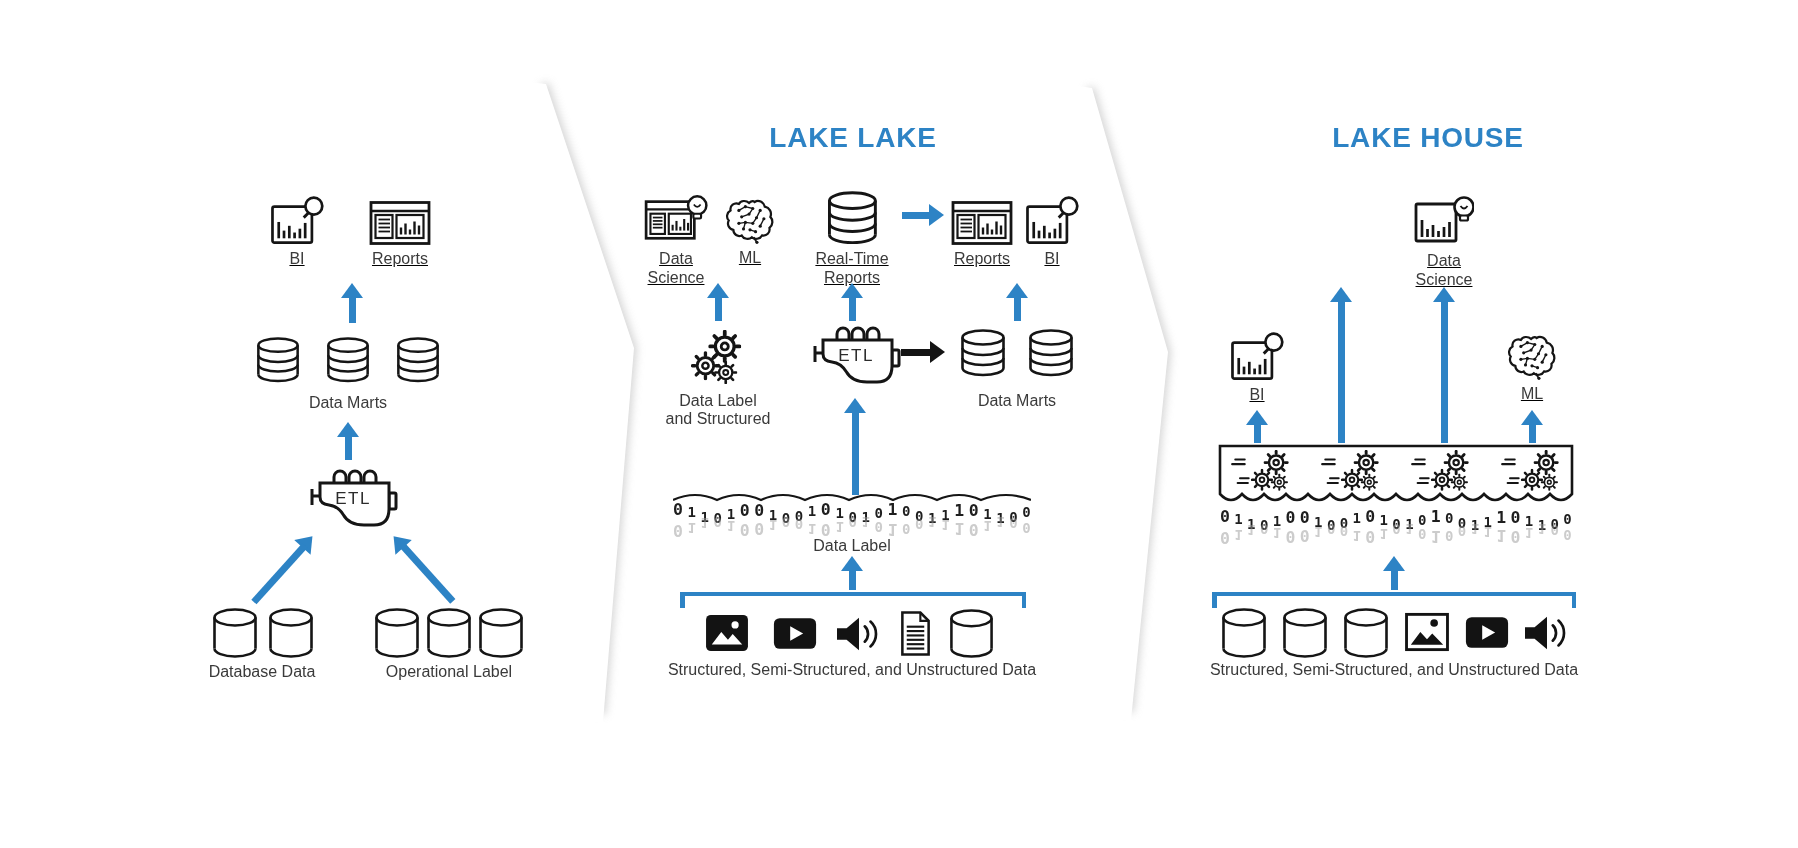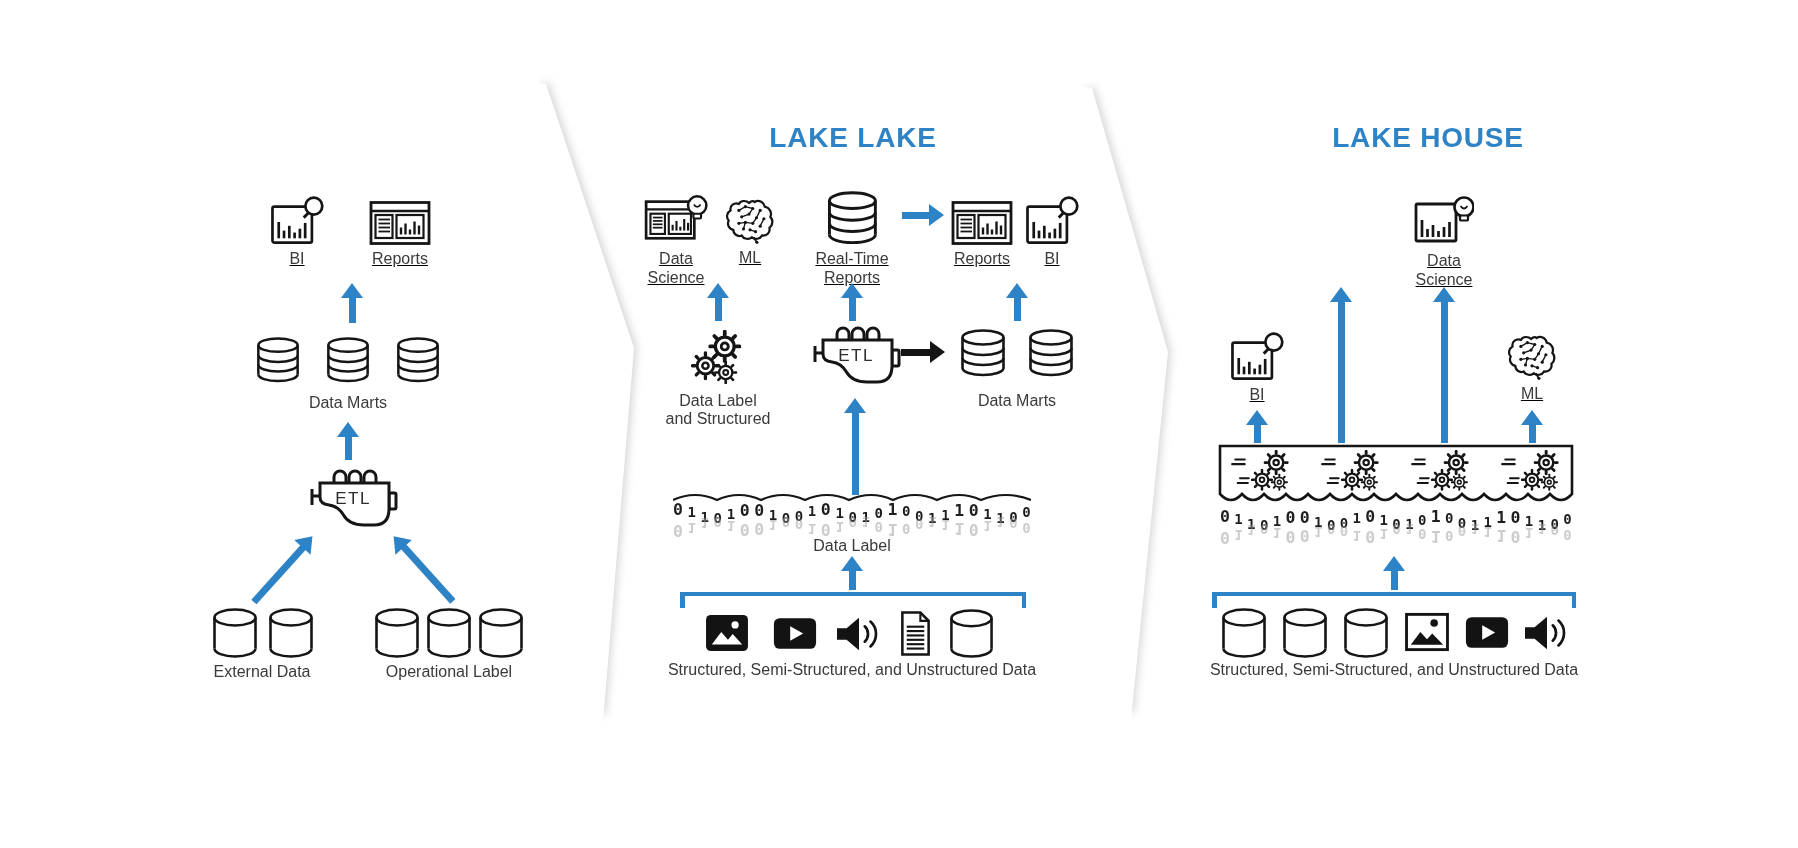--- a/index.html
+++ b/index.html
@@ -349,21 +349,21 @@
         <i class="hd"></i>
         <i class="sh"></i>
       </div>
 
     <svg class="abs" style="left:211px;top:607px" width="48" height="52">
         <use href="#i-db1"></use>
       </svg>
     <svg class="abs" style="left:267px;top:607px" width="48" height="52">
         <use href="#i-db1"></use>
       </svg>
-    <div class="lbl-abs" style="left:262px;top:663px">External Data</div>
+    <div class="lbl-abs" style="left:262px;top:663px">Database Data</div>
 
     <svg class="abs" style="left:373px;top:607px" width="48" height="52">
         <use href="#i-db1"></use>
       </svg>
     <svg class="abs" style="left:425px;top:607px" width="48" height="52">
         <use href="#i-db1"></use>
       </svg>
     <svg class="abs" style="left:477px;top:607px" width="48" height="52">
         <use href="#i-db1"></use>
       </svg>

